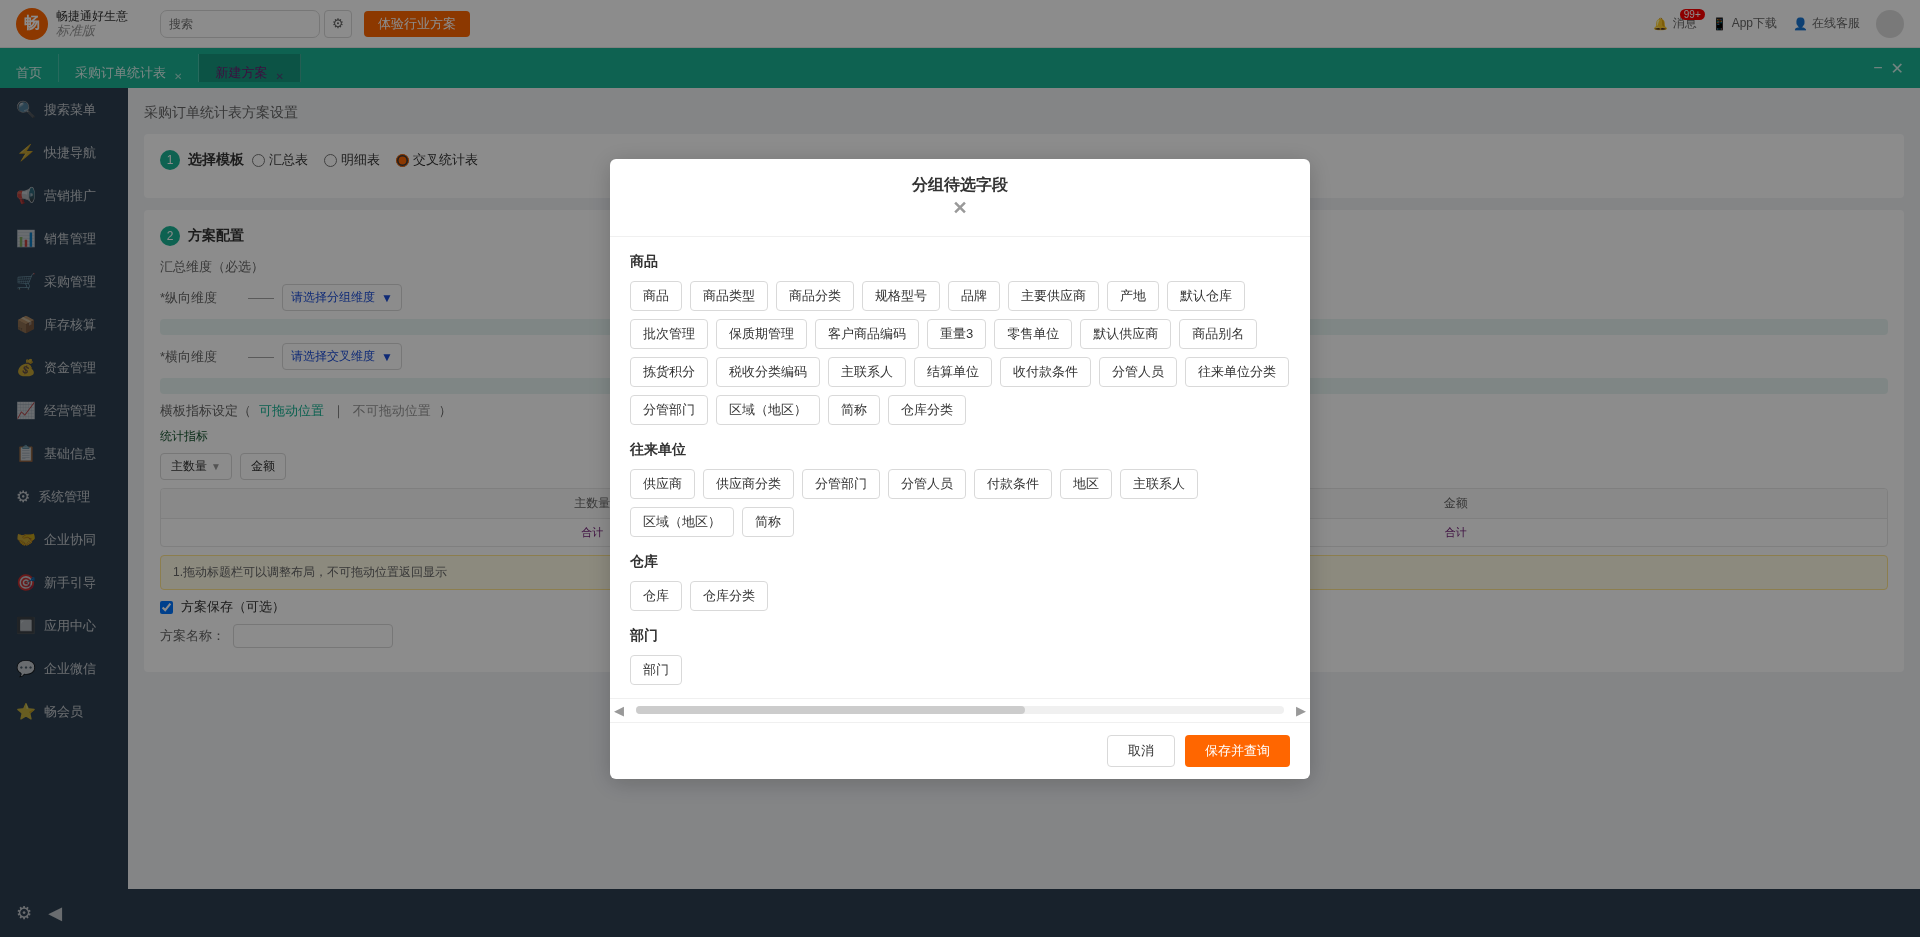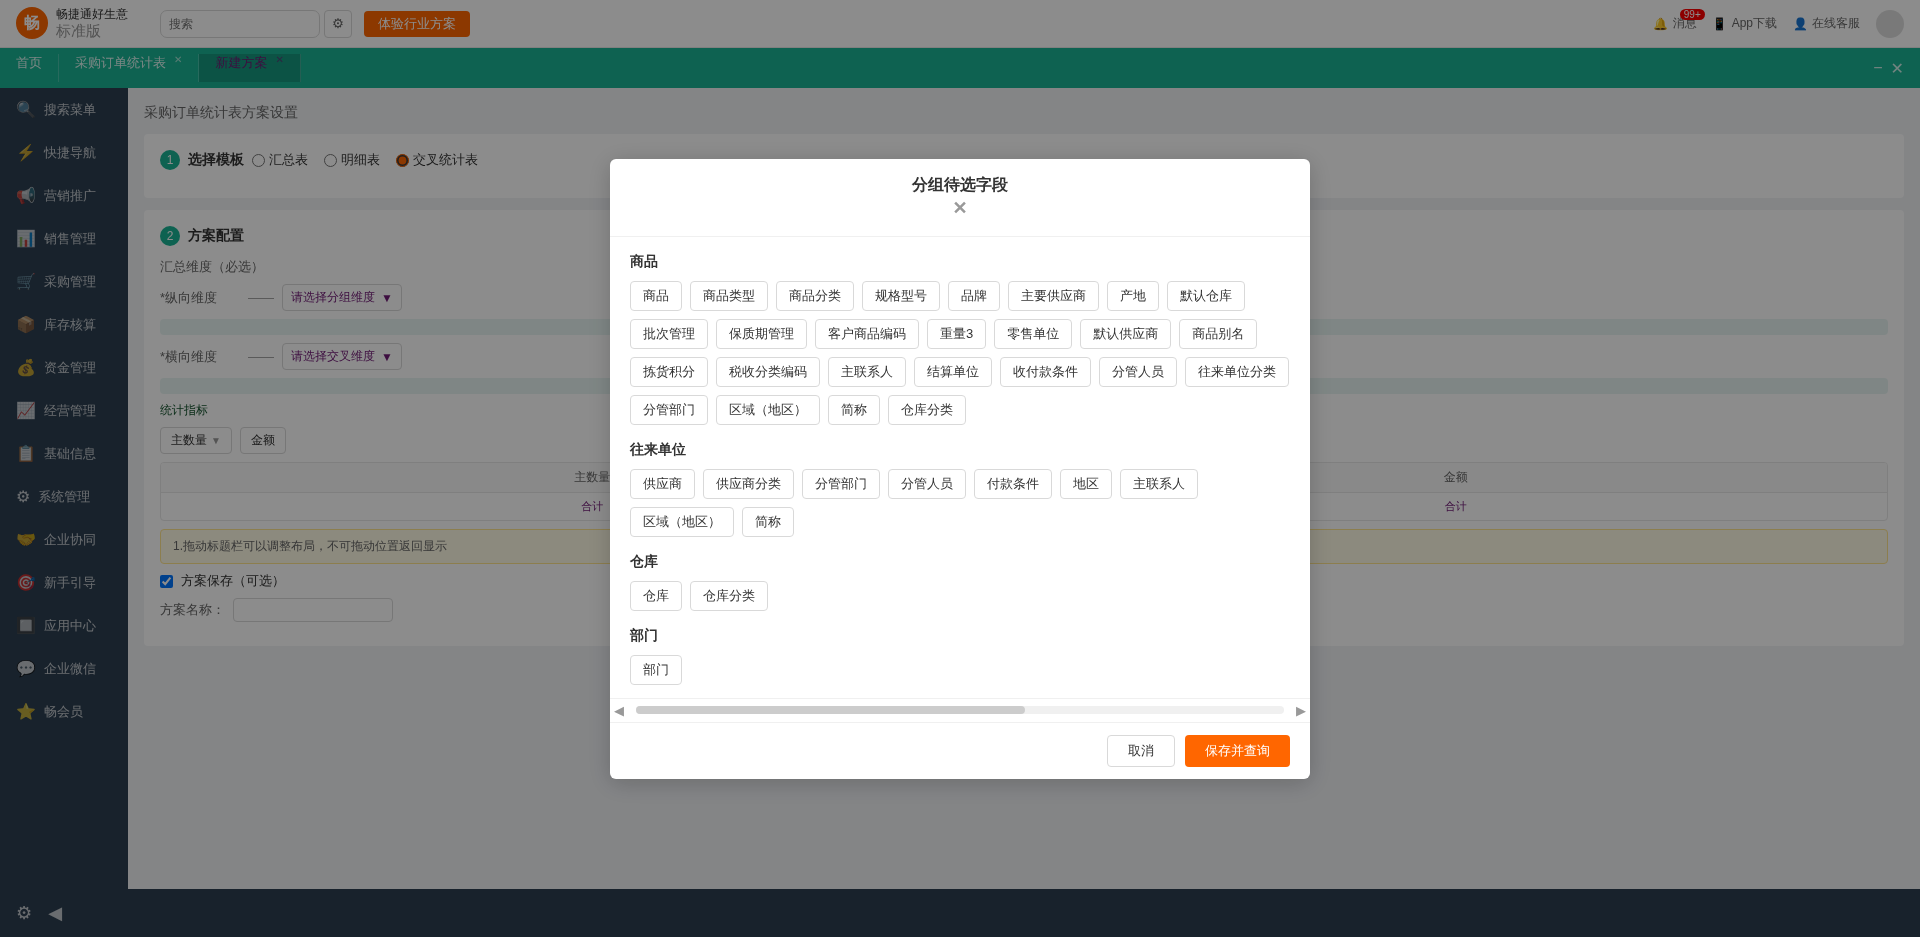--- a/index.html
+++ b/index.html
@@ -73,21 +73,21 @@
       background: #1ab394;
       display: flex;
       align-items: center;
       padding: 0 0;
       position: fixed;
       top: 48px; left: 0; right: 0;
       z-index: 99;
     }
     .nav-tab {
       height: 28px; padding: 0 16px;
-      display: flex; align-items: flex-start; gap: 4px;
+      display: flex; align-items: flex-end; gap: 4px;
       color: rgba(255,255,255,0.85); cursor: pointer; font-size: 13px;
       border-right: 1px solid rgba(255,255,255,0.2);
     }
     .nav-tab.active { background: rgba(0,0,0,0.15); color: #701a75; }
     .nav-tab .close-x { font-size: 10px; margin-left: 4px; opacity: 0.7; }
     .nav-right { margin-left: auto; display: flex; align-items: center; gap: 8px; padding-right: 16px; }
     .nav-right-icon { color: rgba(255,255,255,0.8); cursor: pointer; font-size: 16px; }
 
     
     .sidebar {
@@ -144,21 +144,21 @@
       display: flex; align-items: center; gap: 8px; margin: 8px 0;
       font-size: 13px; color: #666;
     }
     .field-label { min-width: 80px; }
     .arrow { color: #999; }
 
     .select-box {
       border: 1px solid #d9d9d9; border-radius: 4px;
       padding: 4px 8px; min-width: 120px;
       display: flex; align-items: center; justify-content: space-between;
-      cursor: pointer; font-size: 12px; color: #701a75;
+      cursor: pointer; font-size: 12px; color: #1d4ed8;
     }
 
     .indicator-row {
       display: flex; gap: 8px; margin: 8px 0;
     }
     .indicator-tag {
       border: 1px solid #d9d9d9; border-radius: 4px;
       padding: 4px 10px; font-size: 12px; cursor: pointer;
       display: flex; align-items: center; gap: 4px;
     }
@@ -278,21 +278,21 @@
     }
   </style>
 </head>
 <body>
 
 <div class="top-bar">
   <div class="logo-area">
     <div class="logo-icon">畅</div>
     <div class="logo-text">
       <div>畅捷通好生意</div>
-      <div style="color:#999;font-size:15px;">标准版</div>
+      <div style="color:#999;font-size:13px;font-style:italic;">标准版</div>
     </div>
   </div>
   <div class="search-bar">
     <input type="text" placeholder="搜索" style="">
     <button class="gear-btn">⚙</button>
     <button class="experience-btn">体验行业方案</button>
   </div>
   <div class="top-right">
     <div class="top-right-item notif-badge">
       <span>🔔</span>
@@ -441,20 +441,27 @@
       <span class="field-label">*横向维度</span>
       <span class="arrow">——</span>
       <div class="select-box">
         <span>请选择交叉维度</span>
         <span>▼</span>
       </div>
     </div>
 
     <div style="background:#e8f5f3;padding:8px;margin:8px 0;border-radius:4px;"></div>
 
+    <div class="field-row">
+      <span>横板指标设定（</span>
+      <span style="color:#1ab394;">可拖动位置</span>
+      <span>｜</span>
+      <span style="color:#999;">不可拖动位置</span>
+      <span>）</span>
+    </div>
 
     <div style="font-size:12px;color:#14532d;margin:4px 0;">统计指标</div>
     <div class="indicator-row">
       <div class="indicator-tag">
         <span>主数量</span>
         <span class="dropdown-arrow">▼</span>
       </div>
       <div class="indicator-tag">
         <span>金额</span>
       </div>

